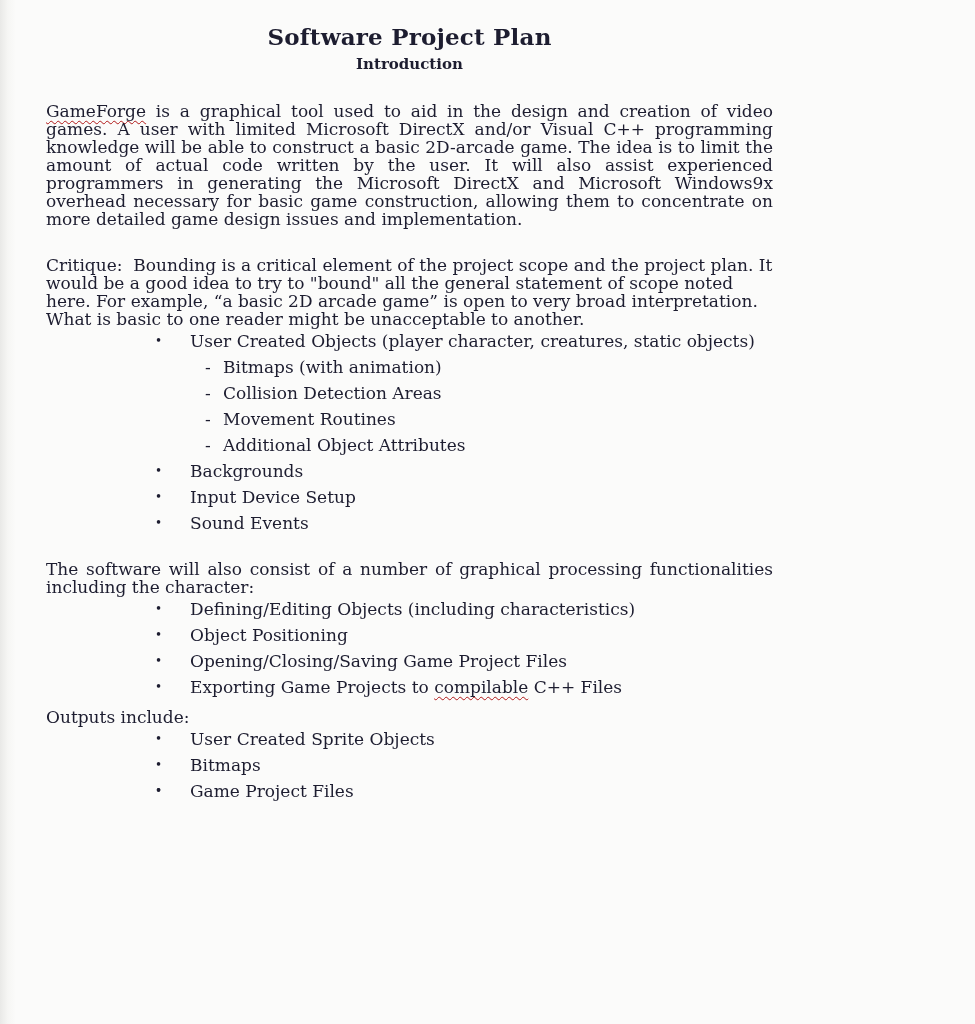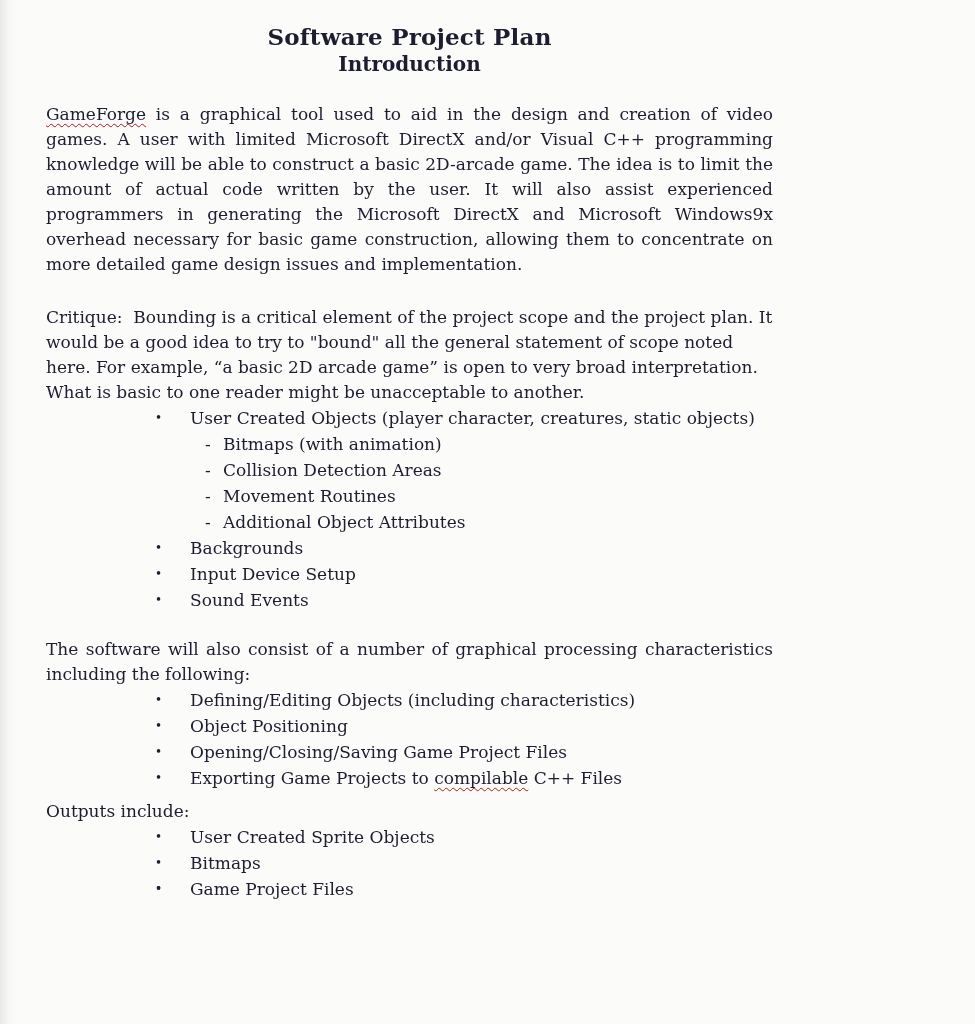--- a/index.html
+++ b/index.html
@@ -24,34 +24,34 @@
     margin: 0;
     text-align: center;
     font-size: 23px;
     font-weight: bold;
     line-height: 30px;
     letter-spacing: 0.2px;
   }
   .doc-subtitle {
     margin: 0;
     text-align: center;
-    font-size: 20px;
+    font-size: 15px;
     font-weight: bold;
     line-height: 24px;
   }
   .section-heading {
     margin: 10px 0 0 0;
     font-size: 17.5px;
     font-weight: bold;
     line-height: 26px;
   }
   p {
     margin: 0;
     font-size: 17px;
-    line-height: 25px;
+    line-height: 18px;
   }
   .p-justify { text-align: justify; }
   .p-scope    { margin-top: 26px; }
   .p-critique { margin-top: 28px; white-space: pre-wrap; }
   .p-inputs   { margin-top: 36px; }
   .p-processing { margin-top: 24px; }
   .p-outputs  { margin-top: 8px; }
   ul.doc-list {
     list-style: none;
     margin: 0;
@@ -108,21 +108,21 @@
     <li class="lvl1"><span class="bullet-dot">•</span><span>User Created Objects (player character, creatures, static objects)</span></li>
     <li class="lvl2"><span class="bullet-dash">-</span><span>Bitmaps (with animation)</span></li>
     <li class="lvl2"><span class="bullet-dash">-</span><span>Collision Detection Areas</span></li>
     <li class="lvl2"><span class="bullet-dash">-</span><span>Movement Routines</span></li>
     <li class="lvl2"><span class="bullet-dash">-</span><span>Additional Object Attributes</span></li>
     <li class="lvl1"><span class="bullet-dot">•</span><span>Backgrounds</span></li>
     <li class="lvl1"><span class="bullet-dot">•</span><span>Input Device Setup</span></li>
     <li class="lvl1"><span class="bullet-dot">•</span><span>Sound Events</span></li>
   </ul>
 
-  <p class="p-processing p-justify">The software will also consist of a number of graphical processing characteristics including the following:</p>
+  <p class="p-processing p-justify">The software will also consist of a number of graphical processing functionalities including the character:</p>
 
   <ul class="doc-list list-processing">
     <li class="lvl1"><span class="bullet-dot">•</span><span>Defining/Editing Objects (including characteristics)</span></li>
     <li class="lvl1"><span class="bullet-dot">•</span><span>Object Positioning</span></li>
     <li class="lvl1"><span class="bullet-dot">•</span><span>Opening/Closing/Saving Game Project Files</span></li>
     <li class="lvl1"><span class="bullet-dot">•</span><span>Exporting Game Projects to </span><span class="misspelled">compilable</span><span> C++ Files</span></li>
   </ul>
 
   <p class="p-outputs">Outputs include:</p>
 

